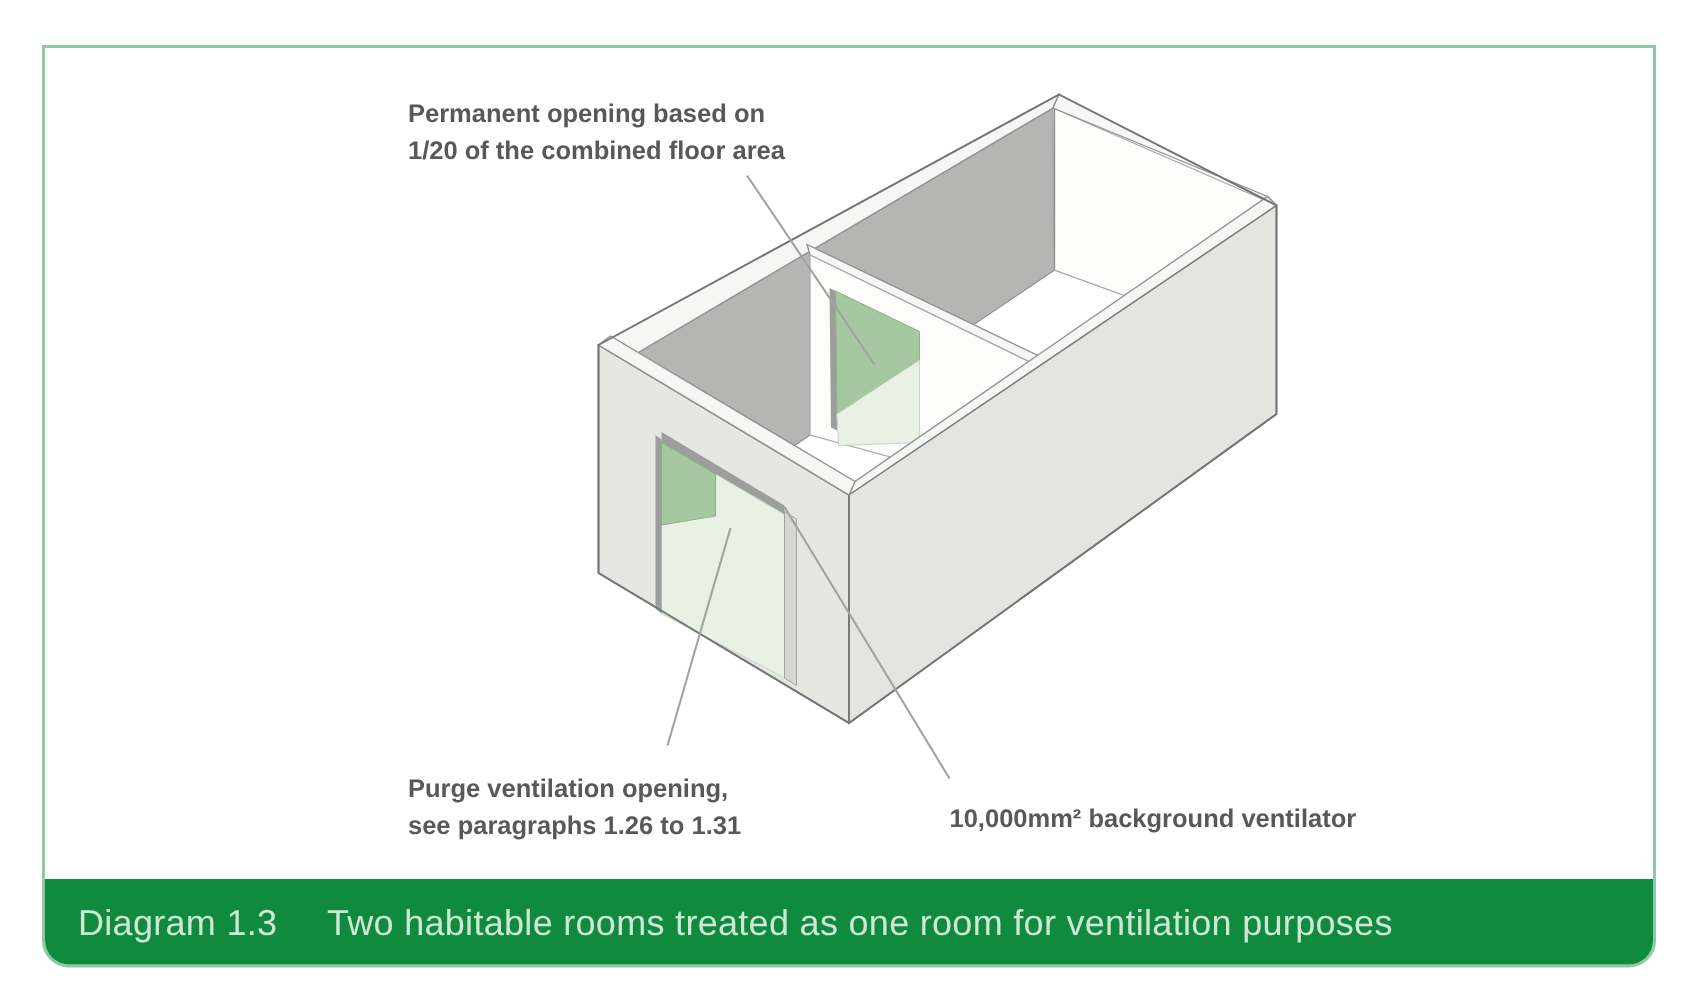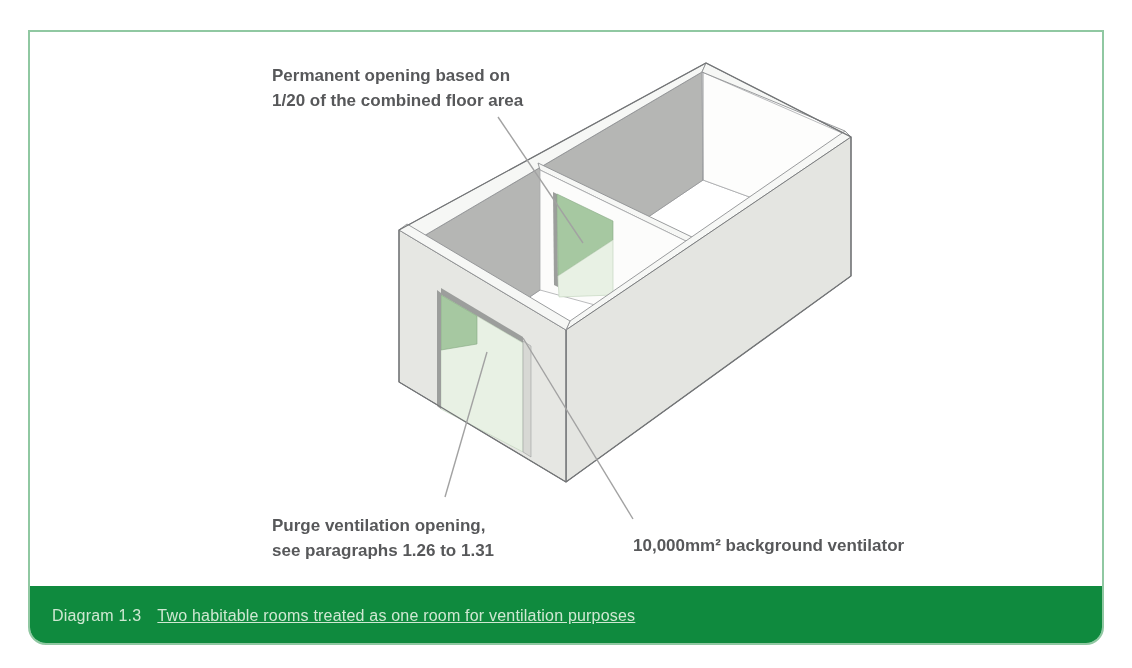--- a/index.html
+++ b/index.html
@@ -24,24 +24,24 @@
     border:2px solid var(--frame-green);
     border-radius:0 0 18px 18px;
     overflow:hidden;
   }
   .caption-bar{
     position:absolute;left:-2px;bottom:-2px;width:1080px;height:59px;
     background:var(--bar-green);
     border-radius:0 0 18px 18px;
     display:flex;align-items:center;
     color:var(--caption-text);
-    font-size:16px;letter-spacing:0.2px;
+    font-size:24px;letter-spacing:0.2px;
   }
   .caption-id{margin-left:24px;white-space:nowrap;}
-  .caption-title{margin-left:16px;white-space:nowrap;text-decoration:underline;}
+  .caption-title{margin-left:33px;white-space:nowrap;}
   svg.diagram{position:absolute;left:0;top:0;pointer-events:none;}
   .ann{font-size:17px;font-weight:bold;fill:var(--label-text);}
 </style>
 </head>
 <body>
 
 <div class="page">
   <div class="panel">
     <div class="caption-bar">
       <span class="caption-id">Diagram 1.3</span>

